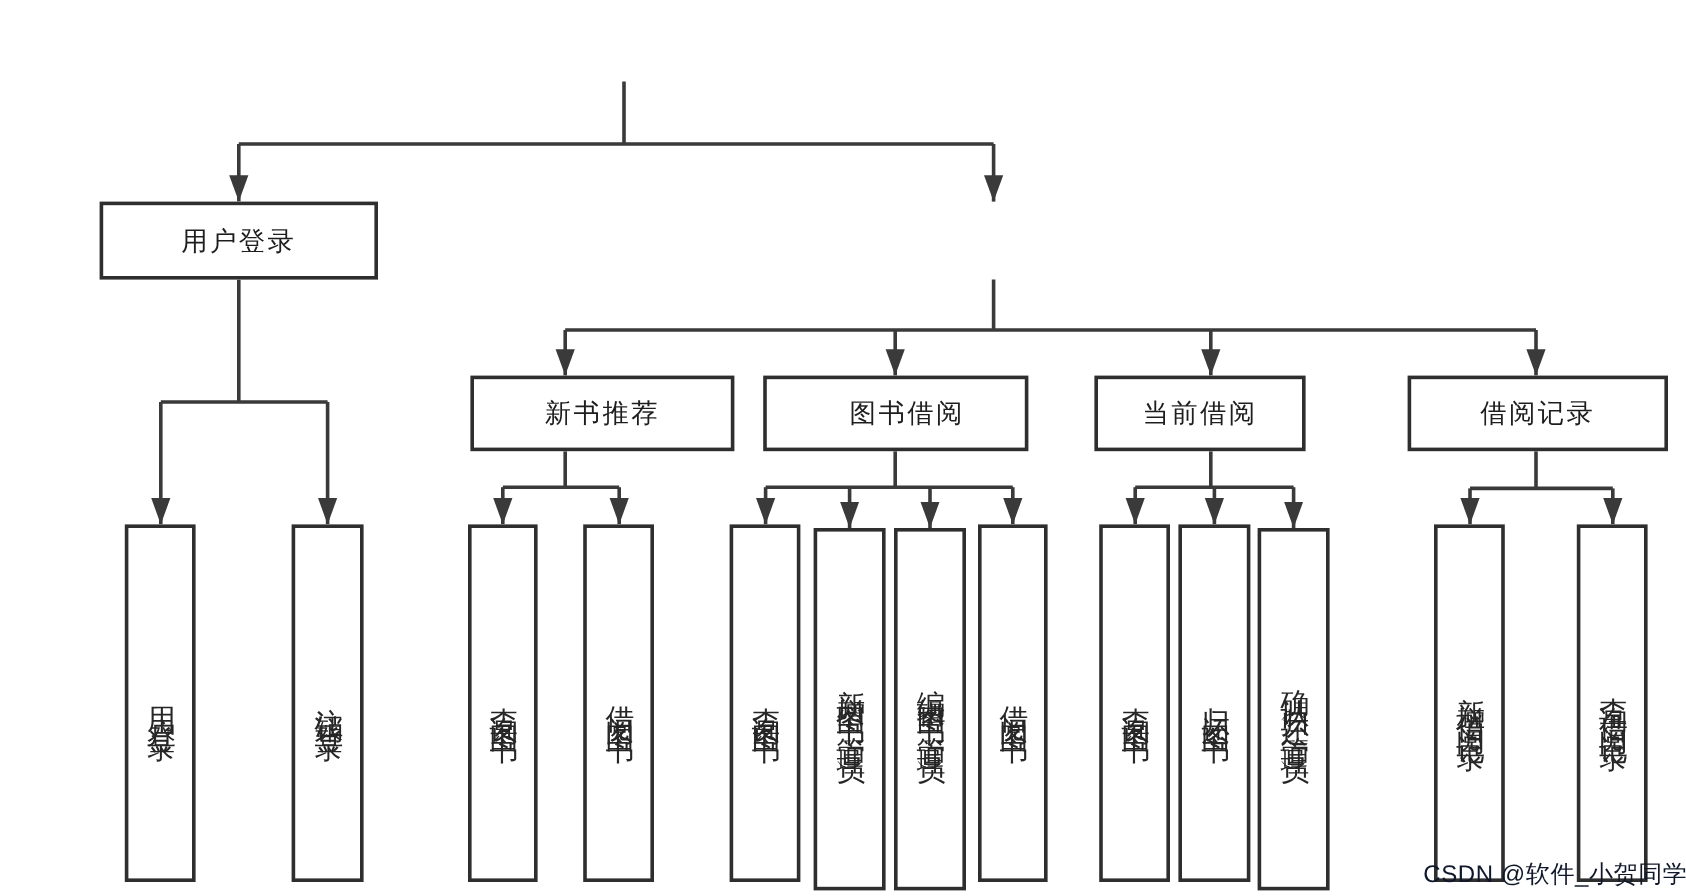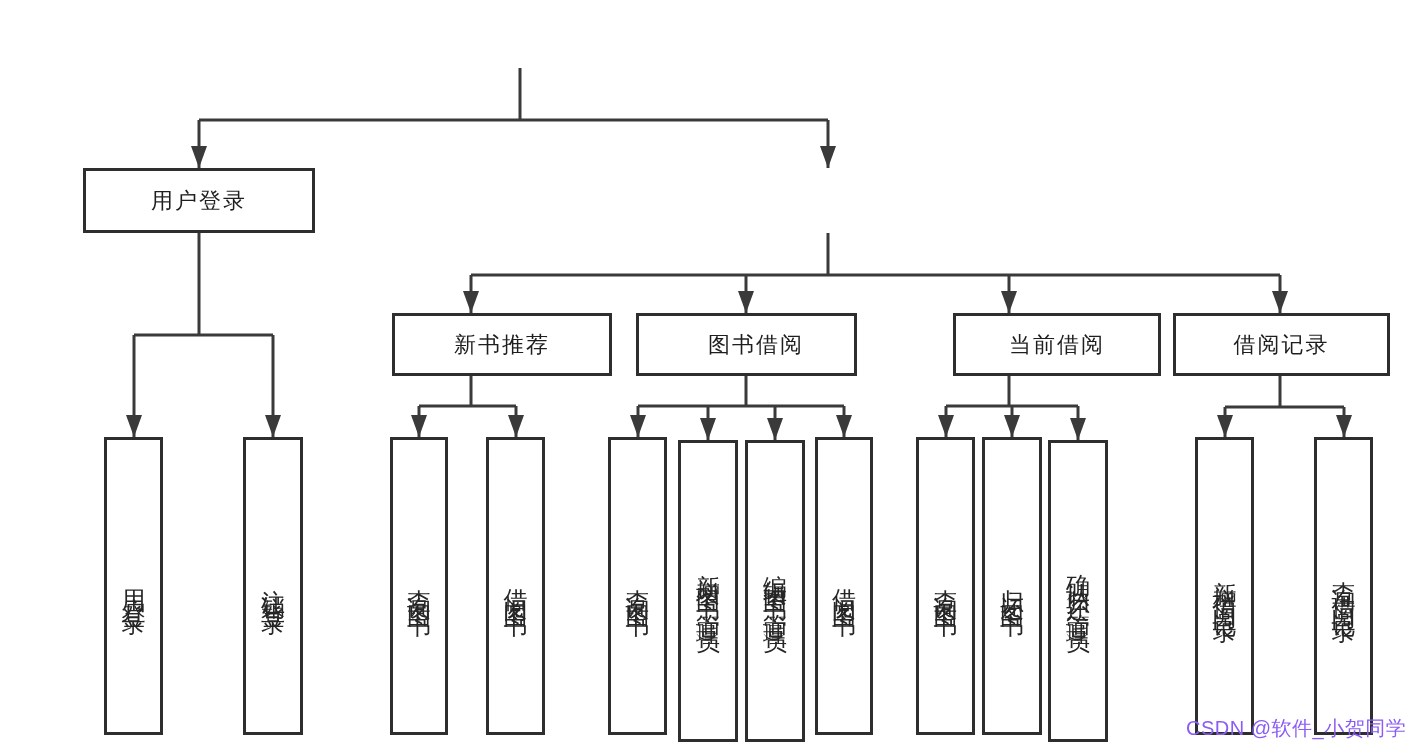--- a/index.html
+++ b/index.html
@@ -37,21 +37,21 @@
     letter-spacing: 8px;
     color: #262626;
     white-space: nowrap;
   }
   .watermark {
     position: absolute;
     left: 1186px;
     top: 715px;
     z-index: 5;
     font-size: 20px;
-    color: #8b5cf6;
+    color: #0f172a;
     letter-spacing: 0.5px;
     white-space: nowrap;
   }
 </style>
 </head>
 <body>
 
 <div class="canvas">
 
   <svg class="wires" viewBox="0 0 1405 747" xmlns="http://www.w3.org/2000/svg">
@@ -101,21 +101,21 @@
   <div class="node h-node" style="left:83px; top:168px; width:232px; height:65px;">
     <span>用户登录</span>
   </div>
 
   <div class="node h-node" style="left:361px; top:313px; width:220px; height:63px;margin-left:31px;">
     <span>新书推荐</span>
   </div>
   <div class="node h-node" style="left:636px; top:313px; width:221px; height:63px;padding-left:19px;">
     <span>图书借阅</span>
   </div>
-  <div class="node h-node" style="left:953px; top:313px; width:208px; height:63px;">
+  <div class="node h-node" style="left:912px; top:313px; width:176px; height:63px;">
     <span>当前借阅</span>
   </div>
   <div class="node h-node" style="left:1173px; top:313px; width:217px; height:63px;">
     <span>借阅记录</span>
   </div>
 
   <div class="node v-node" style="left:104px; top:437px; width:59px; height:298px;">
     <span>用户登录</span>
   </div>
   <div class="node v-node" style="left:243px; top:437px; width:60px; height:298px;">

